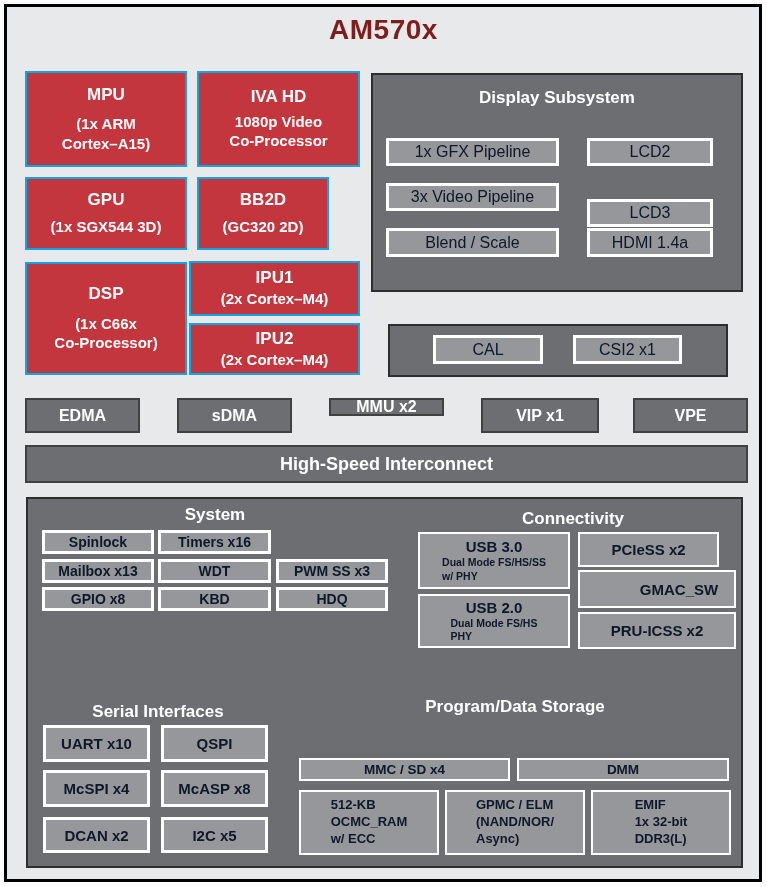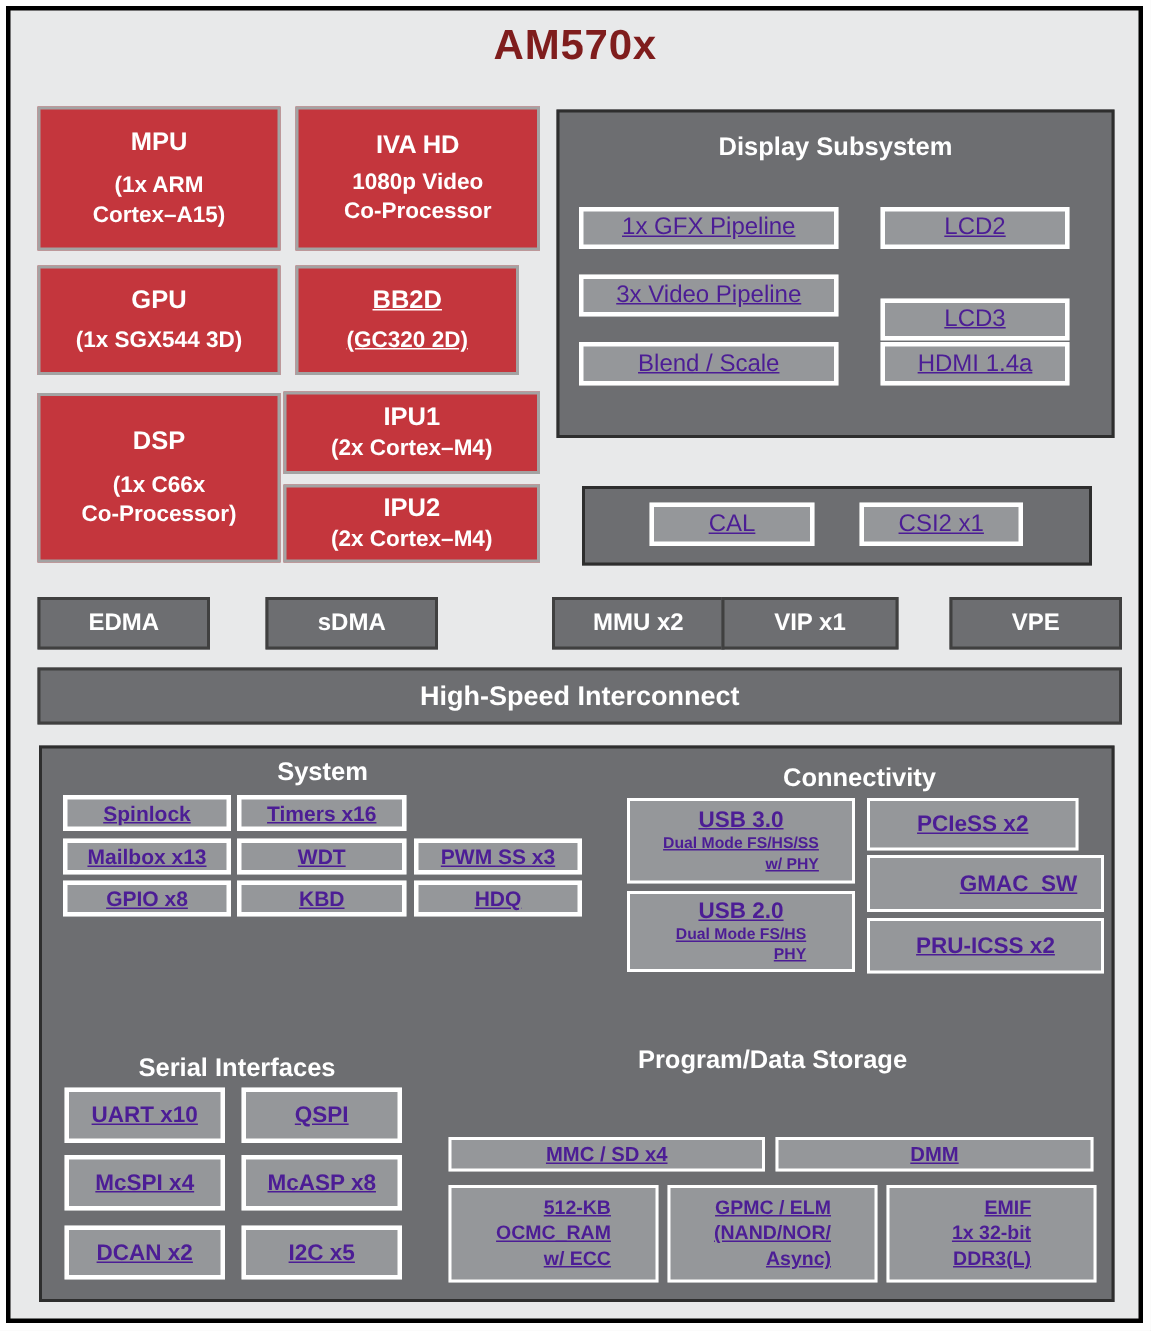--- a/index.html
+++ b/index.html
@@ -10,39 +10,38 @@
   .frame{
     position:absolute;left:4px;top:4px;right:5px;bottom:5px;
     border:3px solid #000;background:#E8E9EA;box-sizing:border-box;
   }
   .diagram-title{
     position:absolute;left:0;top:14px;width:767px;text-align:center;
     font-size:28px;font-weight:bold;color:#7f1d1d;letter-spacing:.5px;
   }
   
   .red-block{
-    position:absolute;background:#C4363D;border:2px solid #a3a3a3;box-sizing:border-box;
+    position:absolute;background:#C4363D;border:2px solid #0ea5e9;box-sizing:border-box;
     color:#fff;display:flex;flex-direction:column;align-items:center;justify-content:center;
     text-align:center;font-weight:bold;
   }
   .rb-title{font-size:17px;line-height:1.15;}
   .rb-sub{font-size:15px;line-height:1.3;white-space:pre-line;}
   
   .gray-box{
     position:absolute;background:#6D6E71;border:2px solid #2e2e2e;box-sizing:border-box;
   }
   .section-head{
     position:absolute;color:#fff;font-weight:bold;font-size:17px;text-align:center;
   }
   
   .chip{
     position:absolute;background:#95979A;border:3px solid #fff;box-sizing:border-box;
-    color:#4c1d95;display:flex;flex-direction:column;align-items:center;justify-content:center;
-    text-align:right;
-    text-decoration:underline;
+    color:#0f172a;display:flex;flex-direction:column;align-items:center;justify-content:center;
+    text-align:left;
   }
   .chip.seg{font-weight:400;font-size:16px;}          
   .chip.b14{font-weight:bold;font-size:14px;}
   .chip.b15{font-weight:bold;font-size:15px;}
   .chip.b13{font-weight:bold;font-size:13px;line-height:1.3;white-space:pre-line;border-width:2px;}
   .chip.b135{font-weight:bold;font-size:13.5px;border-width:2px;}
   .usb-title{font-size:15px;font-weight:bold;line-height:1.2;}
   .usb-sub{font-size:10.5px;font-weight:bold;line-height:1.25;white-space:pre-line;}
   
   .dark-block{
@@ -67,21 +66,21 @@
   </div>
   <div class="red-block" style="left:197px;top:71px;width:163px;height:96px;gap:5px;">
     <div class="rb-title">IVA HD</div>
     <div class="rb-sub">1080p Video
 Co-Processor</div>
   </div>
   <div class="red-block" style="left:25px;top:177px;width:162px;height:73px;gap:7px;">
     <div class="rb-title">GPU</div>
     <div class="rb-sub">(1x SGX544 3D)</div>
   </div>
-  <div class="red-block" style="left:197px;top:177px;width:149px;height:73px;gap:7px;text-decoration:underline;">
+  <div class="red-block" style="left:197px;top:177px;width:132px;height:73px;gap:7px;">
     <div class="rb-title">BB2D</div>
     <div class="rb-sub">(GC320 2D)</div>
   </div>
   <div class="red-block" style="left:25px;top:262px;width:162px;height:113px;gap:10px;">
     <div class="rb-title">DSP</div>
     <div class="rb-sub">(1x C66x
 Co-Processor)</div>
   </div>
   <div class="red-block" style="left:189px;top:261px;width:171px;height:55px;gap:1px;">
     <div class="rb-title">IPU1</div>
@@ -102,21 +101,21 @@
     <div class="chip seg" style="left:214px;top:153px;width:126px;height:29px;">HDMI 1.4a</div>
   </div>
 
   <div class="gray-box" style="left:388px;top:324px;width:340px;height:53px;">
     <div class="chip seg" style="left:43px;top:9px;width:110px;height:29px;">CAL</div>
     <div class="chip seg" style="left:183px;top:9px;width:109px;height:29px;">CSI2 x1</div>
   </div>
 
   <div class="dark-block" style="left:25px;top:398px;width:115px;height:35px;">EDMA</div>
   <div class="dark-block" style="left:177px;top:398px;width:115px;height:35px;">sDMA</div>
-  <div class="dark-block" style="left:329px;top:398px;width:115px;height:35px;margin-left:39px;">MMU x2</div>
+  <div class="dark-block" style="left:329px;top:398px;width:115px;height:18px;">MMU x2</div>
   <div class="dark-block" style="left:481px;top:398px;width:118px;height:35px;">VIP x1</div>
   <div class="dark-block hsi" style="left:25px;top:445px;width:723px;height:38px;">High-Speed Interconnect</div>
 
   <div class="dark-block" style="left:633px;top:398px;width:115px;height:35px;">VPE</div>
 
   <div class="gray-box" style="left:26px;top:497px;width:717px;height:371px;">
 
     <div class="section-head" style="left:14px;top:6px;width:346px;">System</div>
     <div class="chip b14" style="left:14px;top:31px;width:112px;height:24px;">Spinlock</div>
     <div class="chip b14" style="left:130px;top:31px;width:113px;height:24px;">Timers x16</div>

